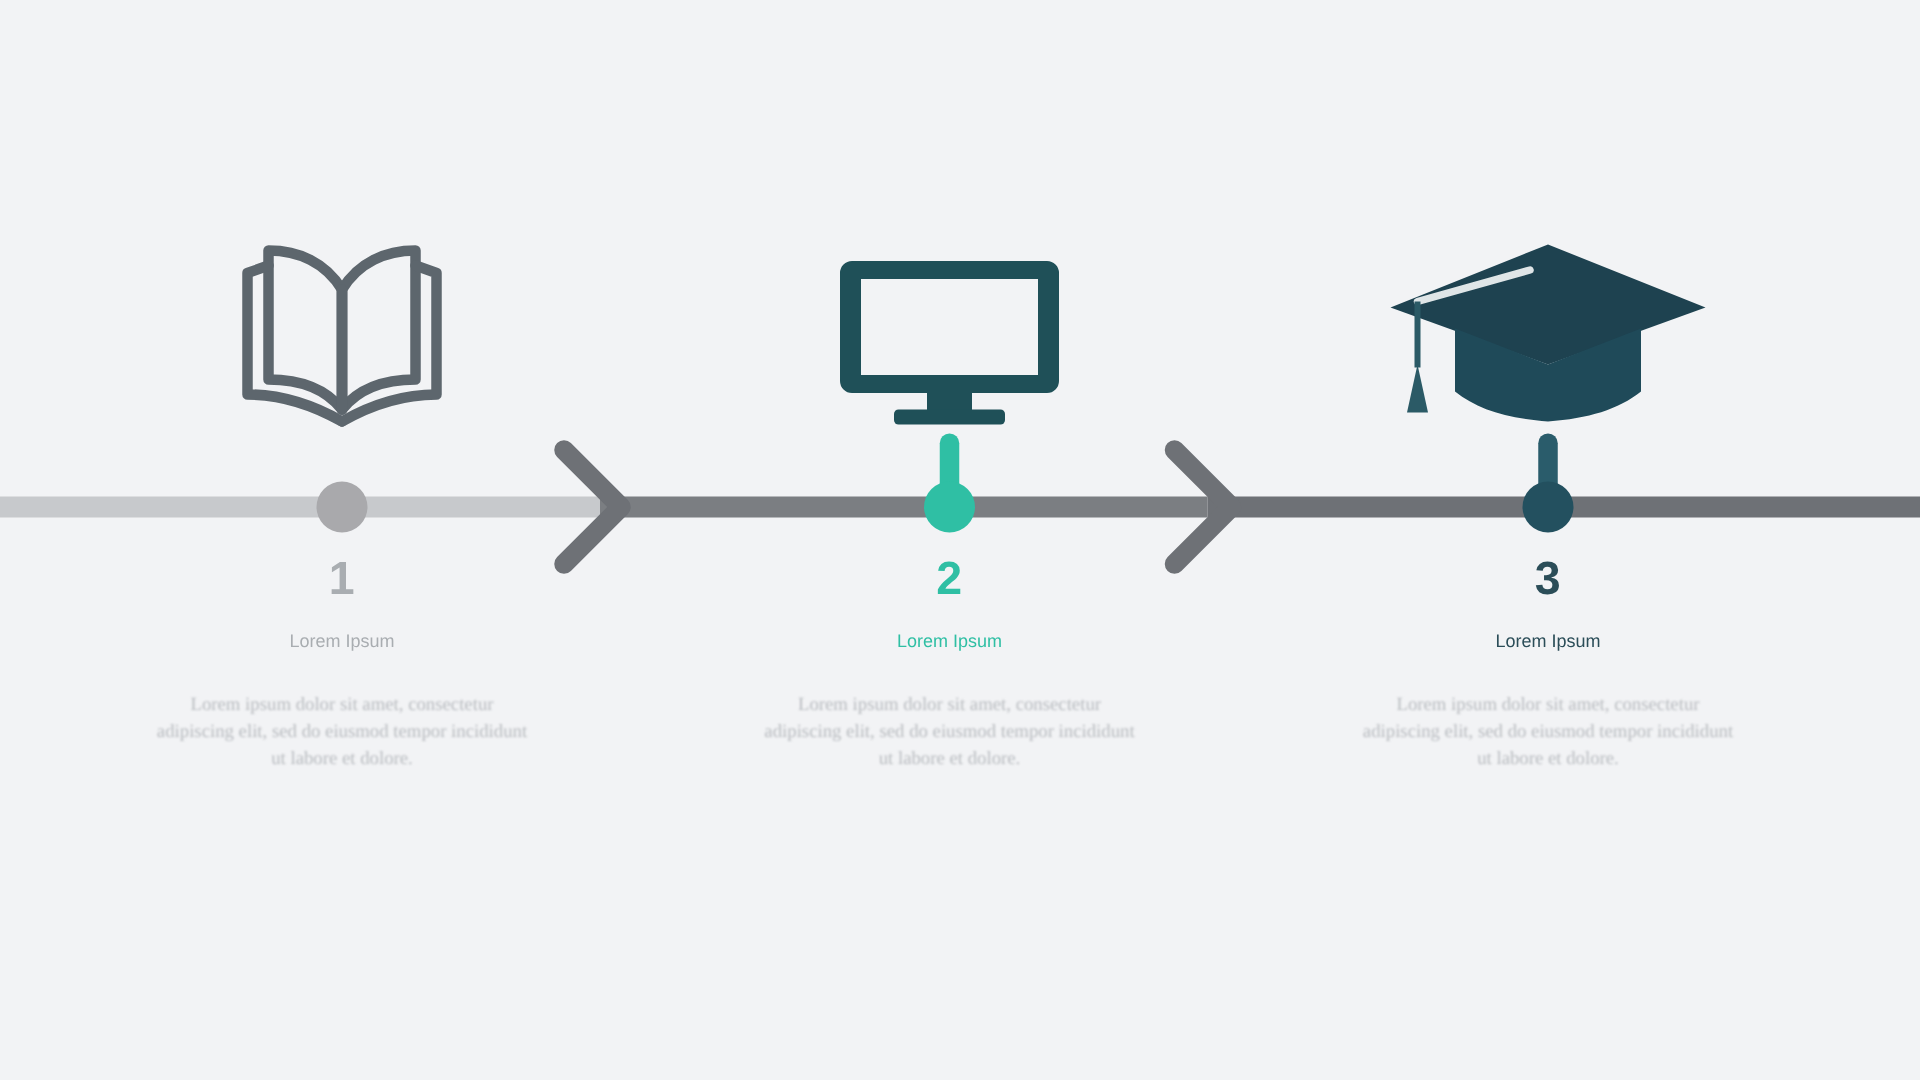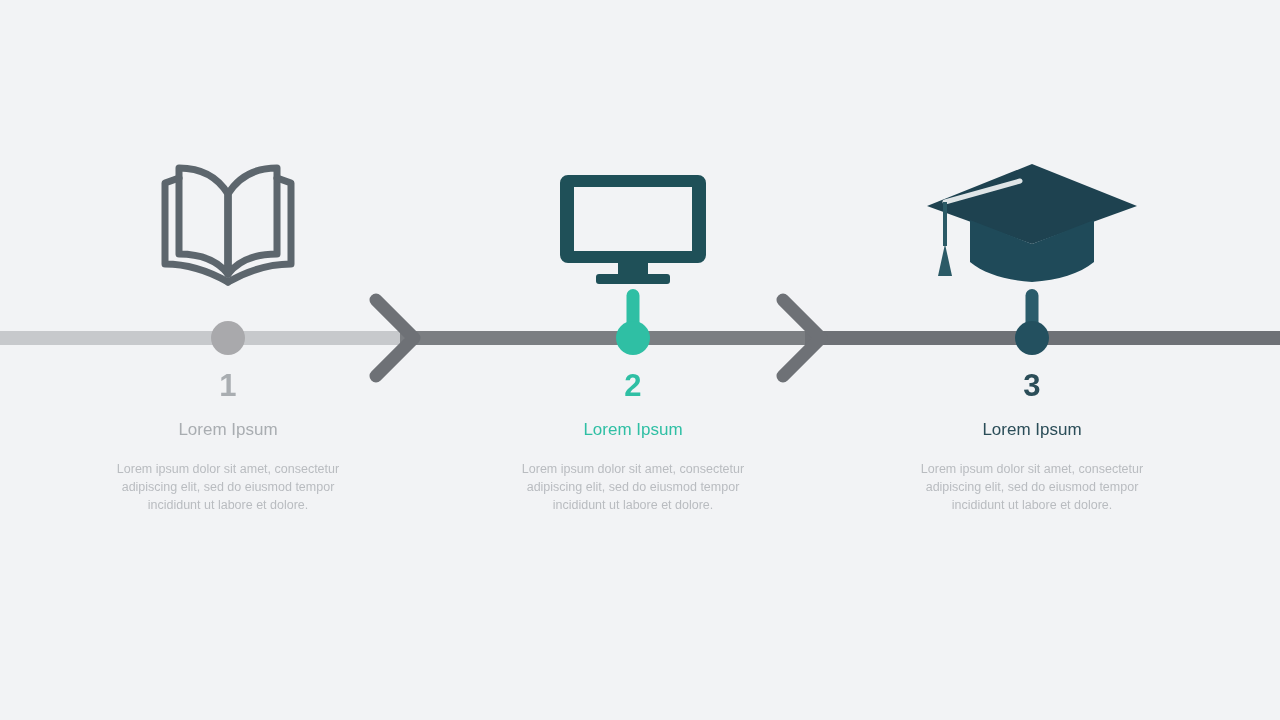--- a/index.html
+++ b/index.html
@@ -102,40 +102,40 @@
     font-weight: 700;
     letter-spacing: 0.5px;
     line-height: 1;
   }
   .title {
     position: absolute;
     top: 420px;
     left: 0;
     width: 300px;
     text-align: center;
-    font-size: 17px;
+    font-size: 12px;
     font-weight: 400;
     line-height: 1.2;
   }
   .body {
     position: absolute;
     top: 461px;
     left: 22px;
     width: 256px;
     text-align: center;
     font-size: 12.5px;
     line-height: 1.42;
     color: #b9bcc0;
   }
 
   .c-gray  { color: #a9adb1; }
   .c-teal  { color: #2fbfa4; }
   .c-dark  { color: #2b4d58; }
 
-  .blurred-body { filter: blur(0.55px); }
+  .blurred-body { filter: blur(0.55px); font-family: Liberation Serif, serif; }
   .blurred-soft { filter: blur(0.25px); }
 </style>
 </head>
 <body>
 
 <div id="stage">
 
   <div class="rail rail-seg-1"></div>
   <div class="rail rail-seg-2"></div>
   <div class="rail rail-seg-3"></div>

